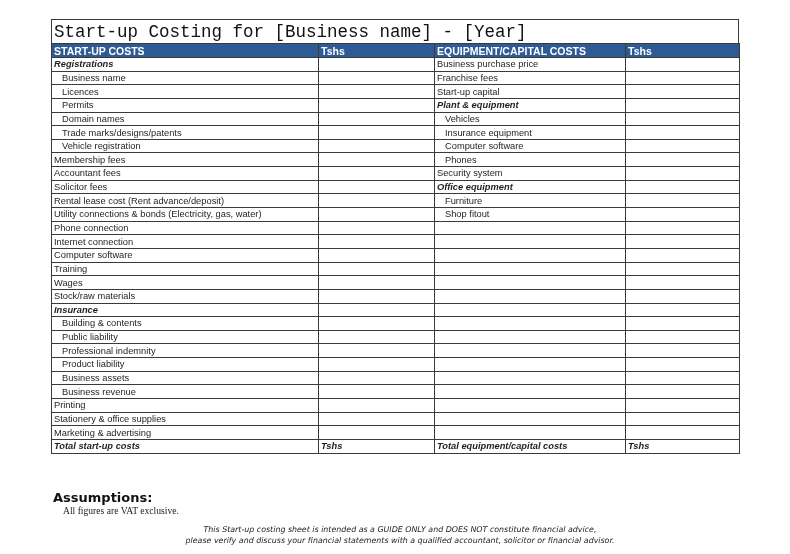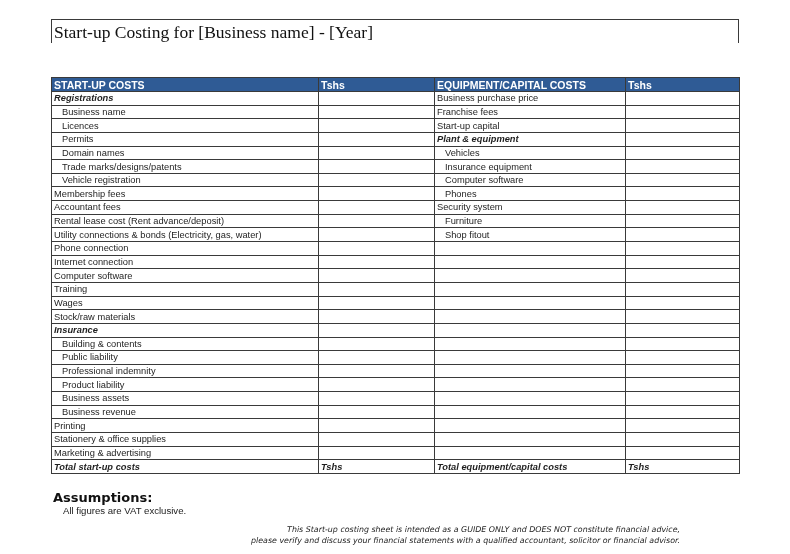--- a/index.html
+++ b/index.html
@@ -1,27 +1,27 @@
 <!DOCTYPE html>
 <html><head>
   <meta charset="utf-8">
   <style>
     html, body { margin:0; padding:0; background:#ffffff; }
     body { width:790px; height:554px; position:relative; overflow:hidden; font-family:"Liberation Sans", sans-serif; color:#1a1a1a; }
     .sheet { position:absolute; left:51px; top:19px; width:688px; }
-    .title-box { height:24px; border:1px solid #3a3a3a; border-bottom:none; box-sizing:border-box; padding-left:2px; font-family:Liberation Serif, serif; font-size:17.5px; line-height:25px; color:#111; white-space:nowrap; }
-    table { border-collapse:collapse; width:688px; table-layout:fixed;margin-top:34px; }
+    .title-box { height:24px; border:1px solid #3a3a3a; border-bottom:none; box-sizing:border-box; padding-left:2px; font-family:Liberation Mono, monospace; font-size:17.5px; line-height:25px; color:#111; white-space:nowrap; }
+    table { border-collapse:collapse; width:688px; table-layout:fixed; }
     col.c1 { width:267px; } col.c2 { width:116px; } col.c3 { width:191px; } col.c4 { width:114px; }
     th { background:#2f5b95; color:#ffffff; font-size:10.5px; font-weight:bold; text-align:left; height:13px; padding:0 2px; border:1px solid #3a3a3a; line-height:12px; white-space:nowrap; }
     td { font-size:9.3px; height:12.65px; padding:0 2px; border:1px solid #3a3a3a; line-height:12px; white-space:nowrap; overflow:hidden; color:#1e1e1e; }
     td.indent { padding-left:10px; }
     td.bold { font-weight:bold;font-style:italic; }
     .assump { position:absolute; left:53px; top:490px; font-family:"DejaVu Sans", sans-serif; font-size:13px; font-weight:bold; color:#111; }
-    .assump-text { position:absolute; left:63px; top:505px; font-family:Liberation Sans, sans-serif; font-size:9.6px; color:#222;text-align:center; }
-    .disclaimer { position:absolute; left:120px; top:524px; width:560px; text-align:right; font-family:"DejaVu Sans", sans-serif; font-style:italic; font-size:7.9px; line-height:11px; color:#222; }
+    .assump-text { position:absolute; left:63px; top:505px; font-family:Liberation Serif, serif; font-size:9.6px; color:#222;text-align:center; }
+    .disclaimer { position:absolute; left:120px; top:524px; width:560px; text-align:center; font-family:"DejaVu Sans", sans-serif; font-style:italic; font-size:7.9px; line-height:11px; color:#222; }
   </style>
 </head>
 <body>
 
 <div class="sheet">
   <div class="title-box">Start-up Costing for [Business name] - [Year]</div>
   <table>
     <colgroup>
         <col class="c1">
         <col class="c2">
@@ -85,20 +85,26 @@
           <td class="indent">Phones</td>
           <td></td>
         </tr>
         <tr>
           <td>Accountant fees</td>
           <td></td>
           <td>Security system</td>
           <td></td>
         </tr>
         <tr>
+          <td>Solicitor fees</td>
+          <td></td>
+          <td class="bold">Office equipment</td>
+          <td></td>
+        </tr>
+        <tr>
           <td>Rental lease cost (Rent advance/deposit)</td>
           <td></td>
           <td class="indent">Furniture</td>
           <td></td>
         </tr>
         <tr>
           <td>Utility connections &amp; bonds (Electricity, gas, water)</td>
           <td></td>
           <td class="indent">Shop fitout</td>
           <td></td>

